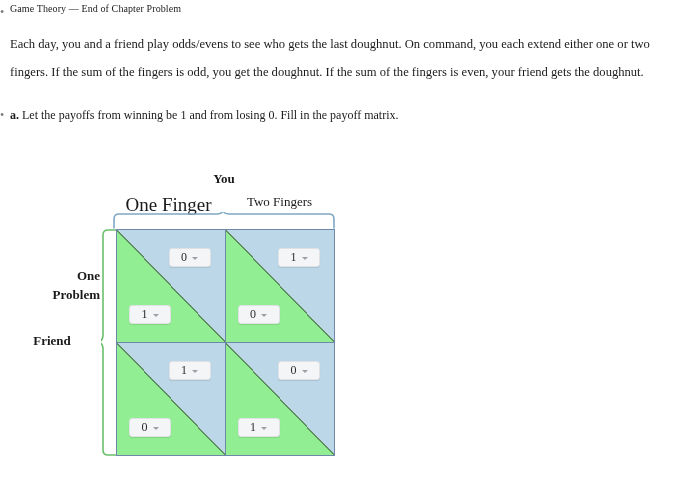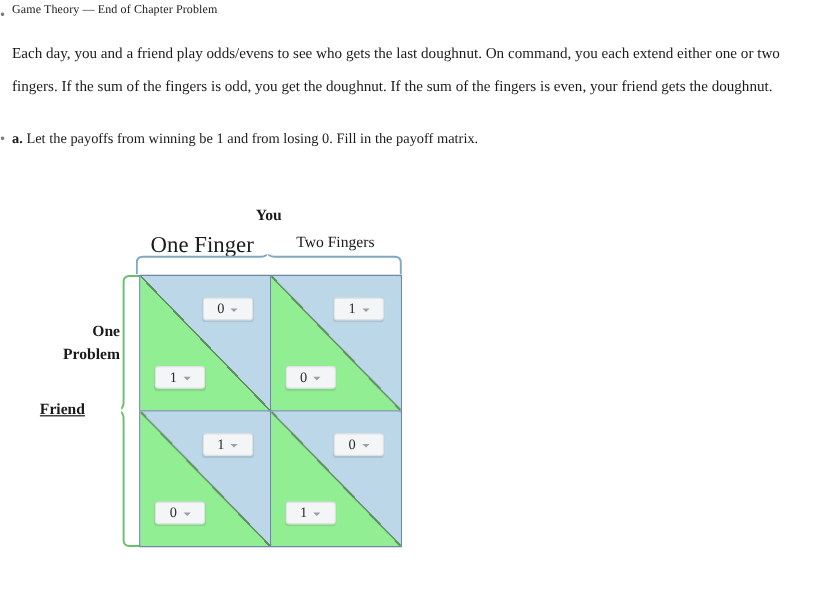--- a/index.html
+++ b/index.html
@@ -113,21 +113,20 @@
   }
 
   #row-player-label {
     position: absolute;
     left: 8px;
     top: 333px;
     width: 88px;
     text-align: center;
     font-size: 13px;
     font-weight: bold;
-    text-decoration: underline;
   }
   .row-header {
     position: absolute;
     left: 30px;
     width: 70px;
     text-align: right;
     font-size: 13px;
     font-weight: bold;
     line-height: 19px;
   }

